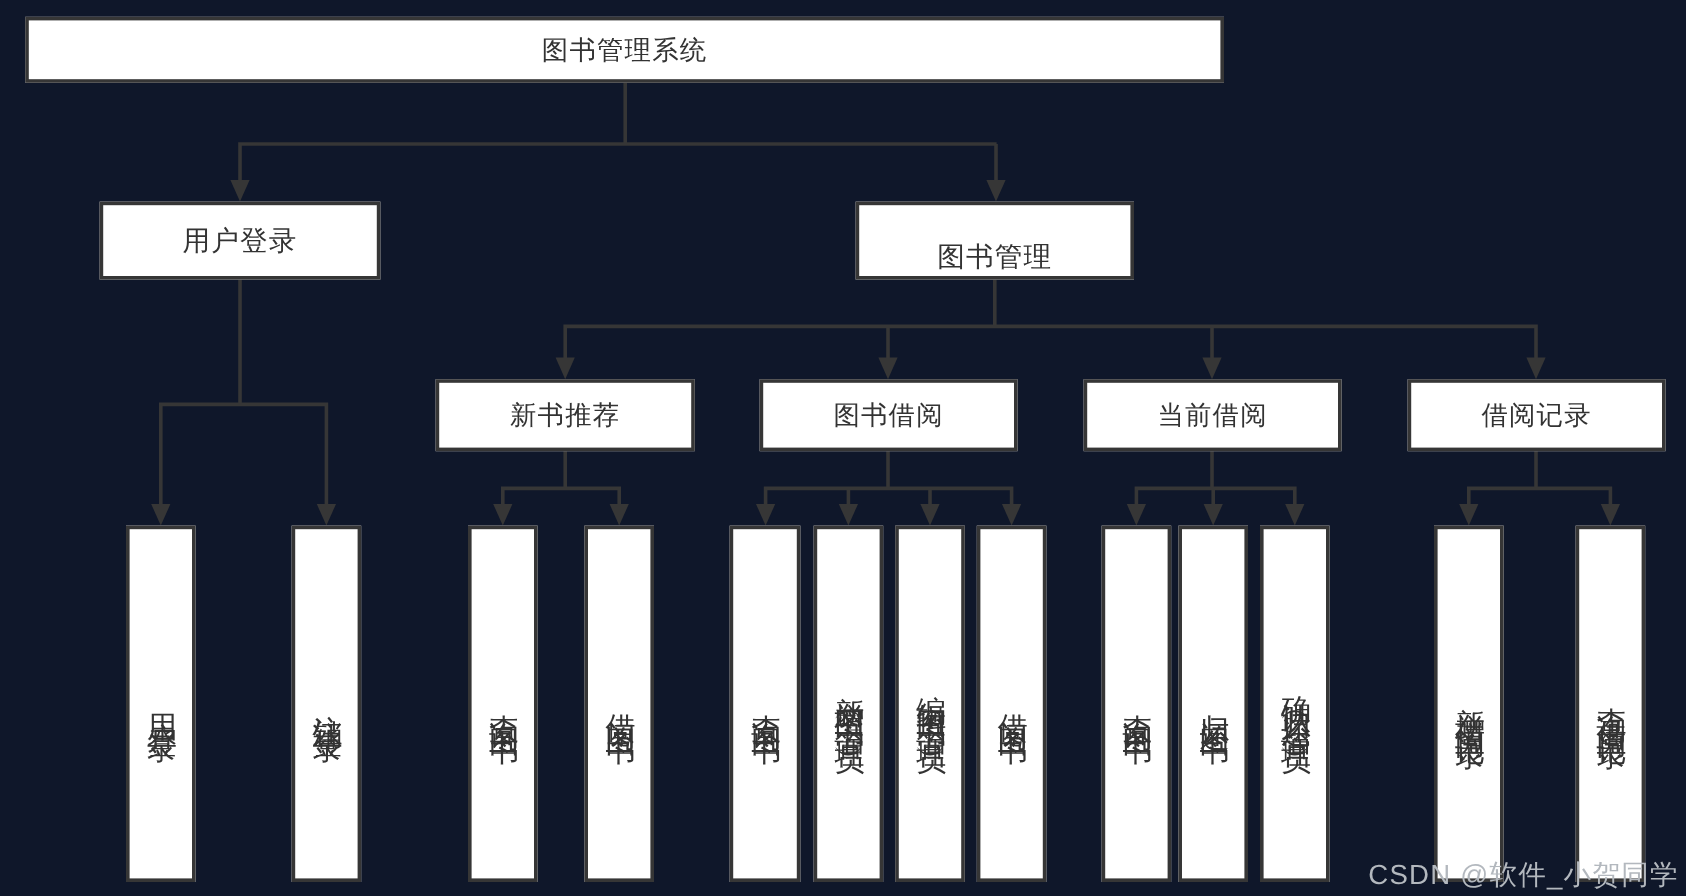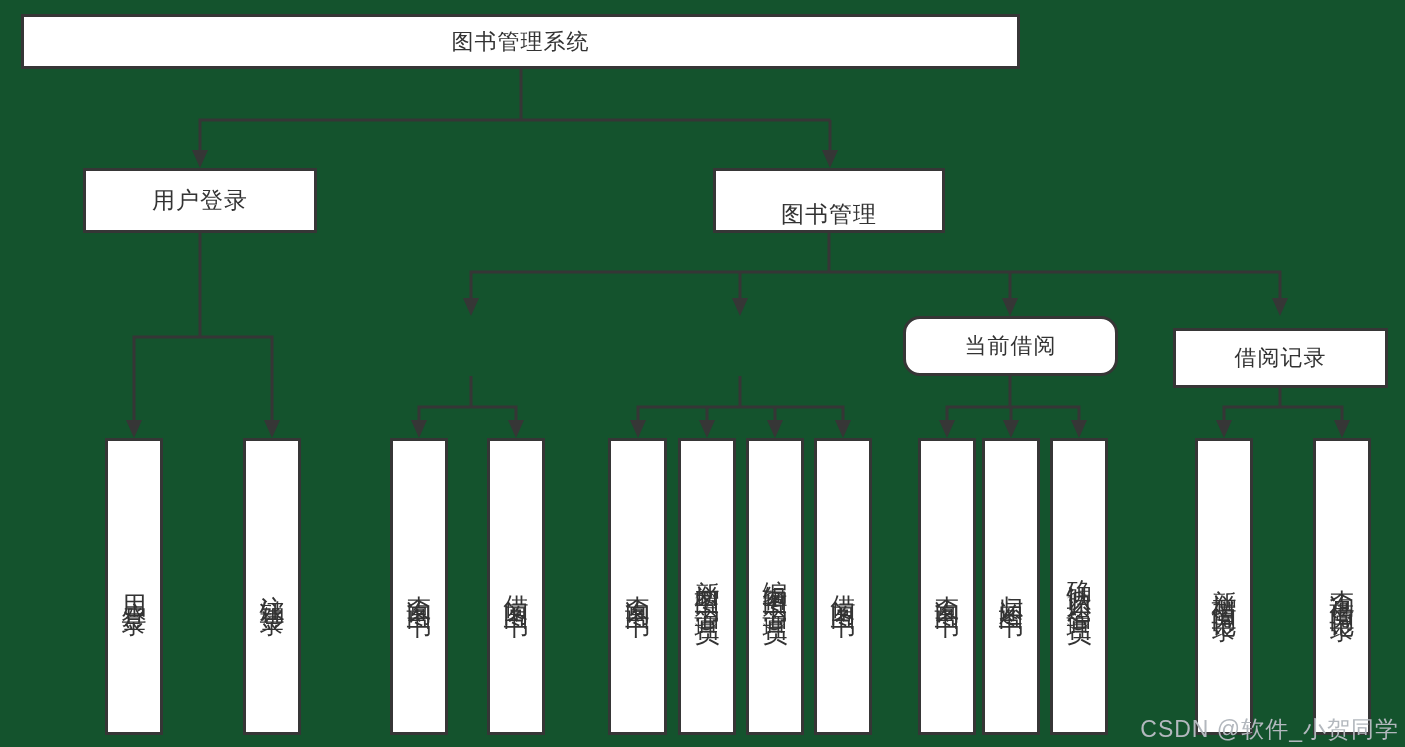--- a/index.html
+++ b/index.html
@@ -1,20 +1,20 @@
 <!DOCTYPE html>
 <html><head>
 <meta charset="utf-8">
 <style>
   html, body { margin: 0; padding: 0; background: #ffffff; }
   .stage {
     position: relative;
     width: 1405px;
     height: 747px;
-    background: #14532d;
+    background: #0f172a;
     overflow: hidden;
     font-family: "Liberation Sans", sans-serif;
     color: #333333;
   }
   .connectors {
     position: absolute;
     left: 0; top: 0;
     width: 1405px; height: 747px;
     z-index: 0;
   }
@@ -90,24 +90,30 @@
     <span>图书管理系统</span>
   </div>
 
   <div class="node node-l2" style="left:83px; top:168px; width:234px; height:65px;">
     <span>用户登录</span>
   </div>
   <div class="node node-l2" style="left:713px; top:168px; width:232px; height:65px;align-items:flex-end;">
     <span>图书管理</span>
   </div>
 
-  <div class="node node-l3" style="left:903px; top:316px; width:215px; height:60px;border-radius:17px;">
+  <div class="node node-l3" style="left:363px; top:316px; width:216px; height:60px;">
+    <span>新书推荐</span>
+  </div>
+  <div class="node node-l3" style="left:633px; top:316px; width:215px; height:60px;">
+    <span>图书借阅</span>
+  </div>
+  <div class="node node-l3" style="left:903px; top:316px; width:215px; height:60px;">
     <span>当前借阅</span>
   </div>
-  <div class="node node-l3" style="left:1173px; top:316px; width:215px; height:60px;margin-top:12px;">
+  <div class="node node-l3" style="left:1173px; top:316px; width:215px; height:60px;">
     <span>借阅记录</span>
   </div>
 
   <div class="node leaf" style="left:105px; top:438px; width:58px; height:297px;">
     <span class="vtext">用户登录</span>
   </div>
   <div class="node leaf" style="left:243px; top:438px; width:58px; height:297px;">
     <span class="vtext">注销登录</span>
   </div>
 

